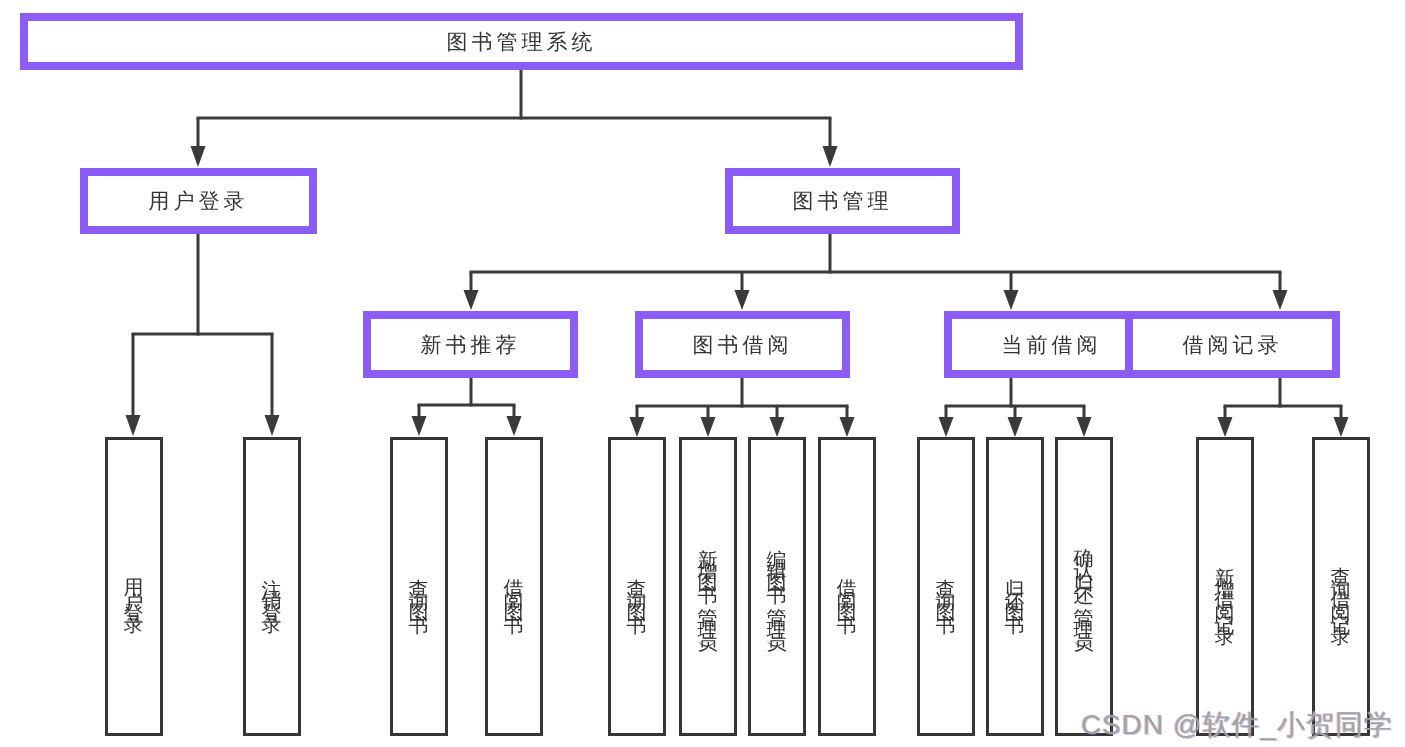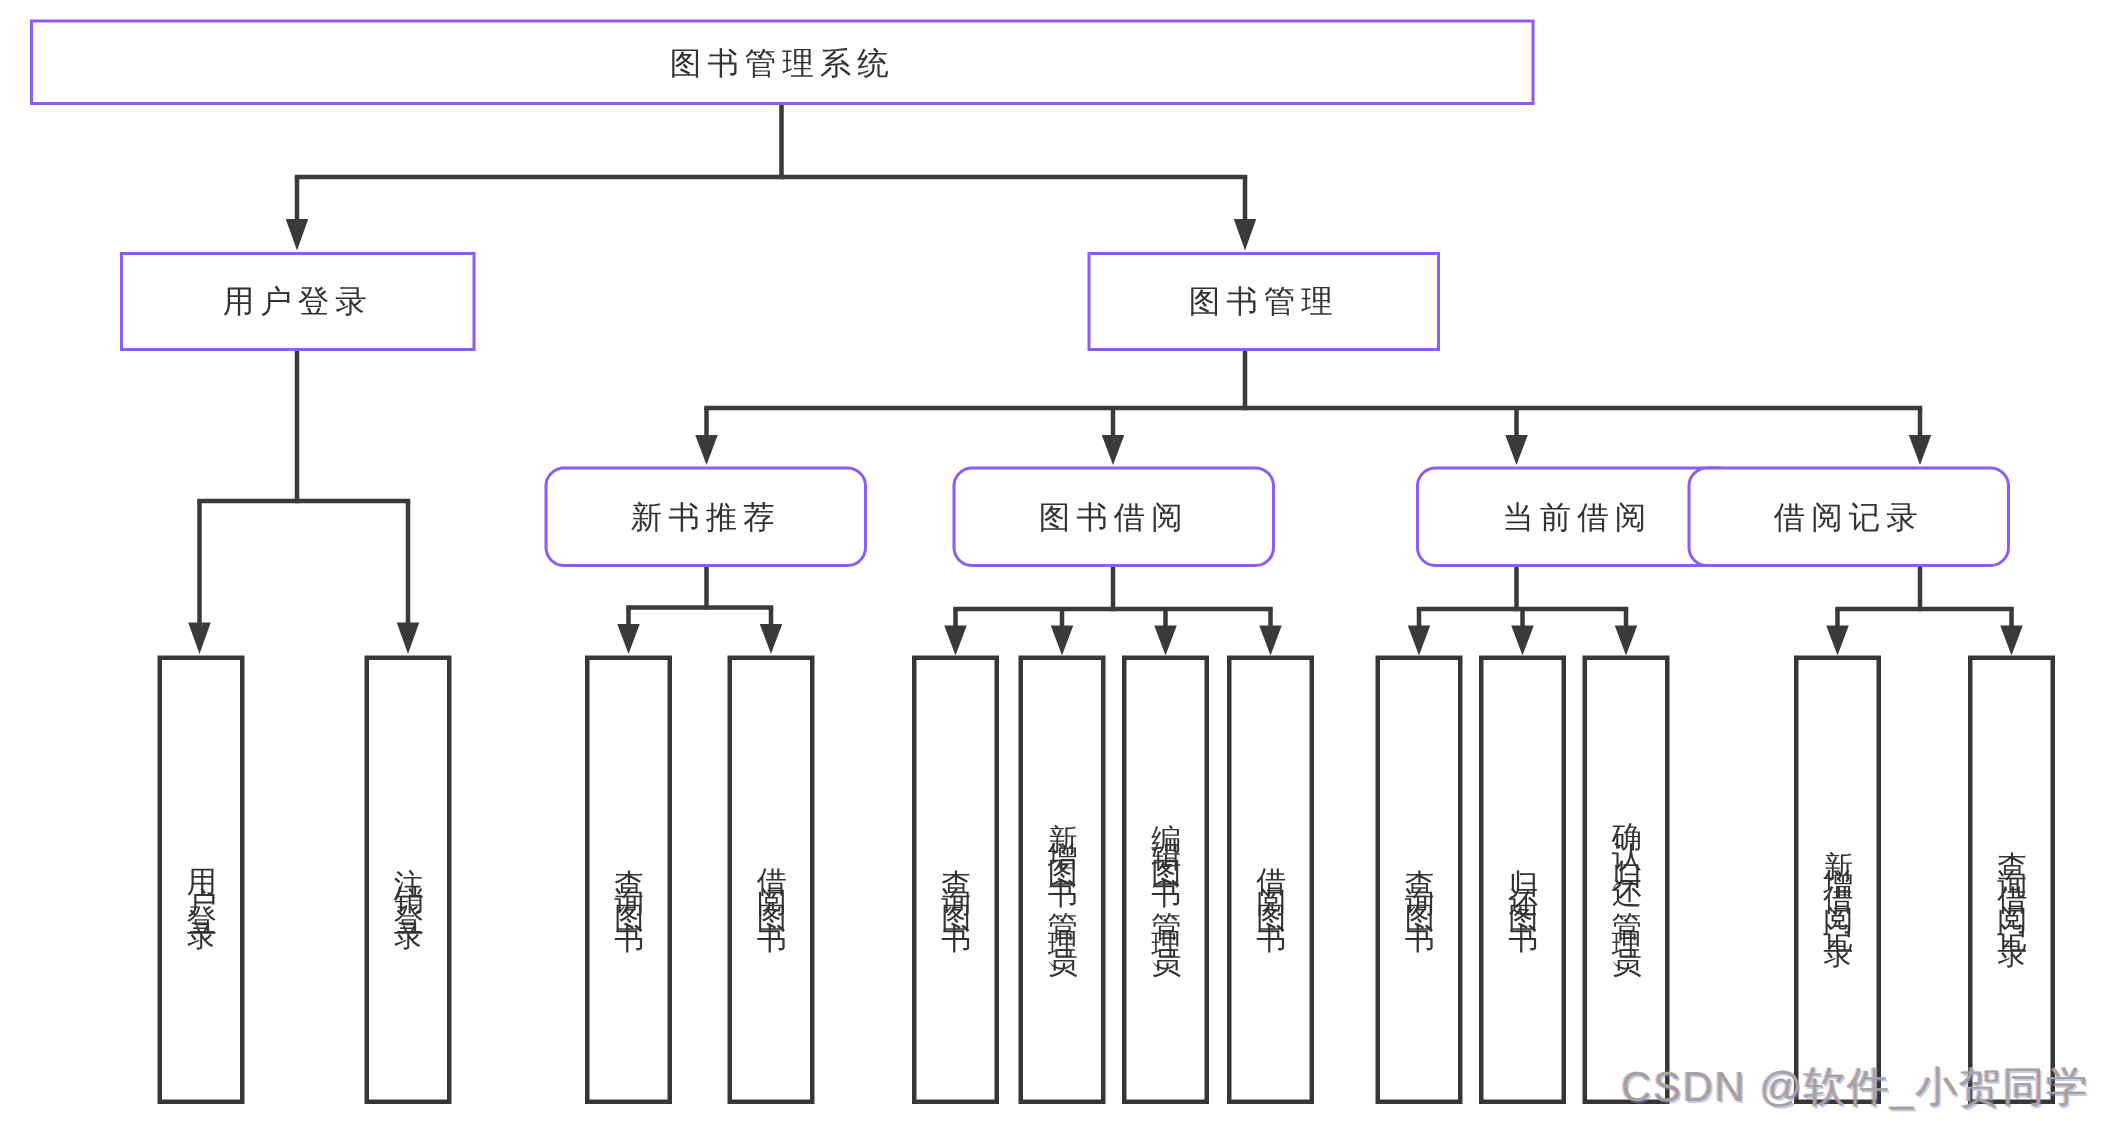--- a/index.html
+++ b/index.html
@@ -9,34 +9,34 @@
     height: 747px;
     background: #ffffff;
     font-family: "Liberation Sans", "DejaVu Sans", sans-serif;
     color: #333333;
     overflow: hidden;
   }
   #wires { position: absolute; left: 0; top: 0; z-index: 1; }
   .box {
     position: absolute;
     box-sizing: border-box;
-    border: 2px solid #8b5cf6;
+    border: 8px solid #8b5cf6;
     background: #ffffff;
     display: flex;
     align-items: center;
     justify-content: center;
     z-index: 2;
     font-size: 21px;
     letter-spacing: 4px;
     white-space: nowrap;
   }
   .root  { left: 20px;  top: 13px;  width: 1003px; height: 57px; }
   .lvl1a { left: 80px;  top: 168px; width: 237px;  height: 66px; }
   .lvl1b { left: 712px; top: 168px; width: 235px;  height: 66px; margin-left: 13px; }
-  .lvl2  { top: 311px; width: 215px; height: 67px; border-radius: 13px; }
+  .lvl2  { top: 311px; width: 215px; height: 67px; }
   .g1 { left: 363px; }  .g2 { left: 635px; }  .g3 { left: 916px; margin-left: 28px; }  .g4 { left: 1125px; }
   .leaf {
     position: absolute;
     top: 437px;
     width: 58px;
     height: 299px;
     box-sizing: border-box;
     border: 3px solid #363636;
     background: #ffffff;
     z-index: 2;

